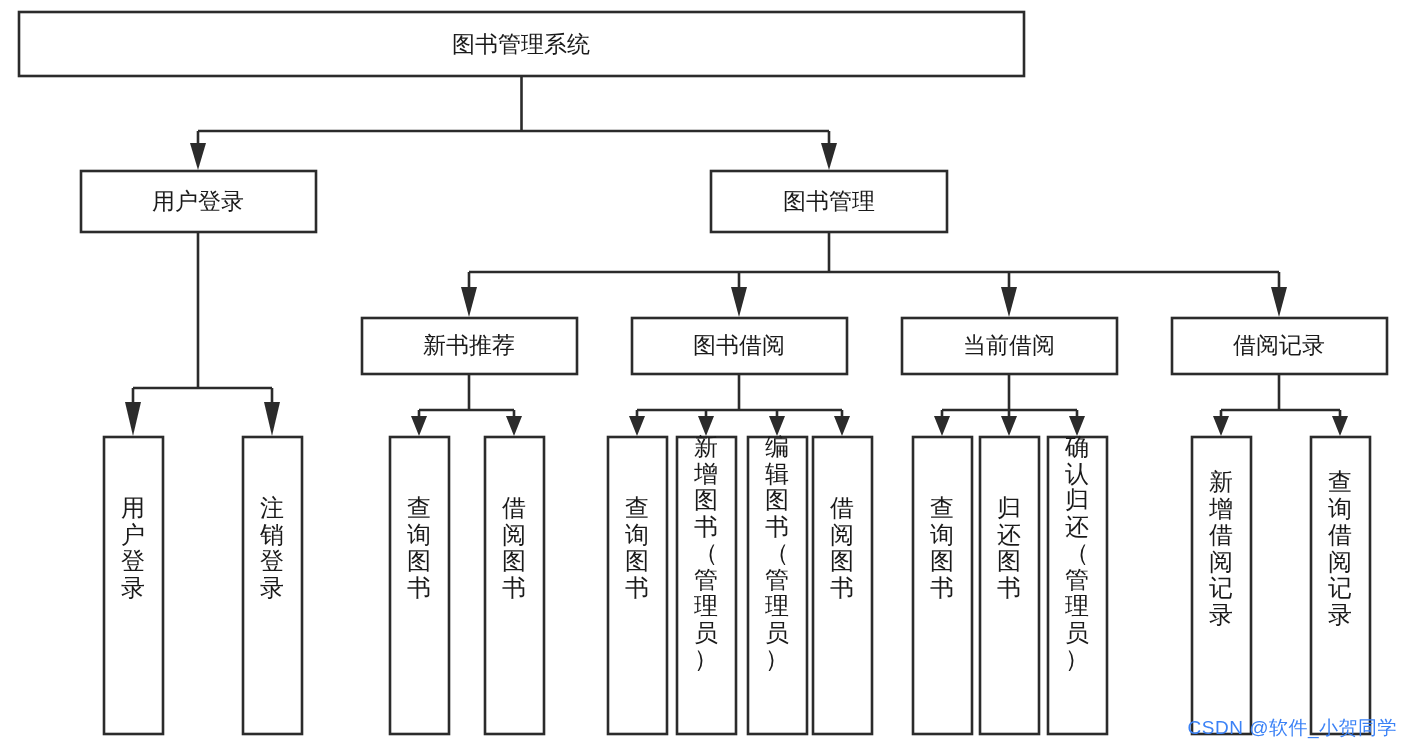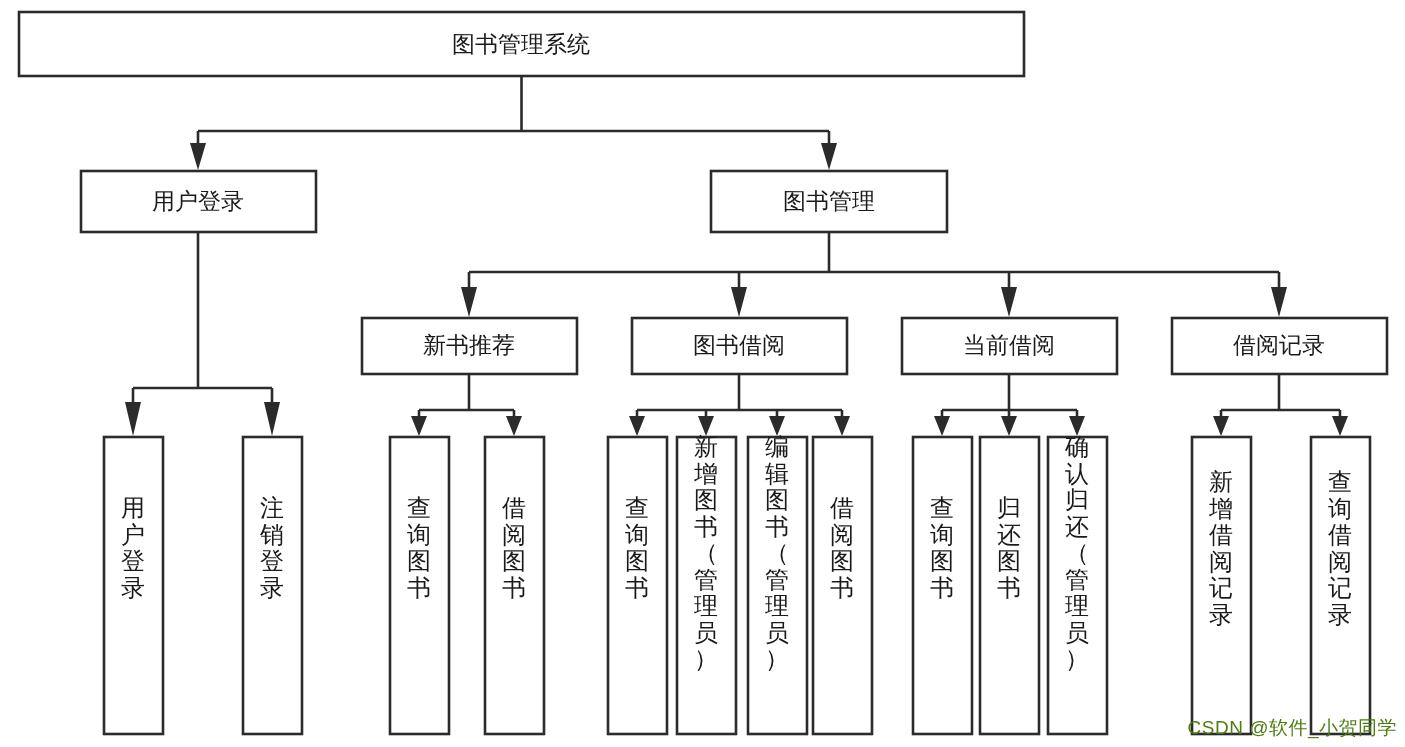--- a/index.html
+++ b/index.html
@@ -54,21 +54,21 @@
     font-family: "Liberation Sans", "DejaVu Sans", sans-serif;
     font-size: 24px;
     text-anchor: middle;
   }
   .watermark {
     position: absolute;
     right: 8px;
     bottom: 6px;
     font-family: "Liberation Sans", "DejaVu Sans", sans-serif;
     font-size: 19px;
-    color: #4d7c0f;
+    color: #3b82f6;
     letter-spacing: 0.5px;
     white-space: nowrap;
     user-select: none;
   }
 </style>
 </head>
 <body>
 
 <div id="diagram-root">
 

